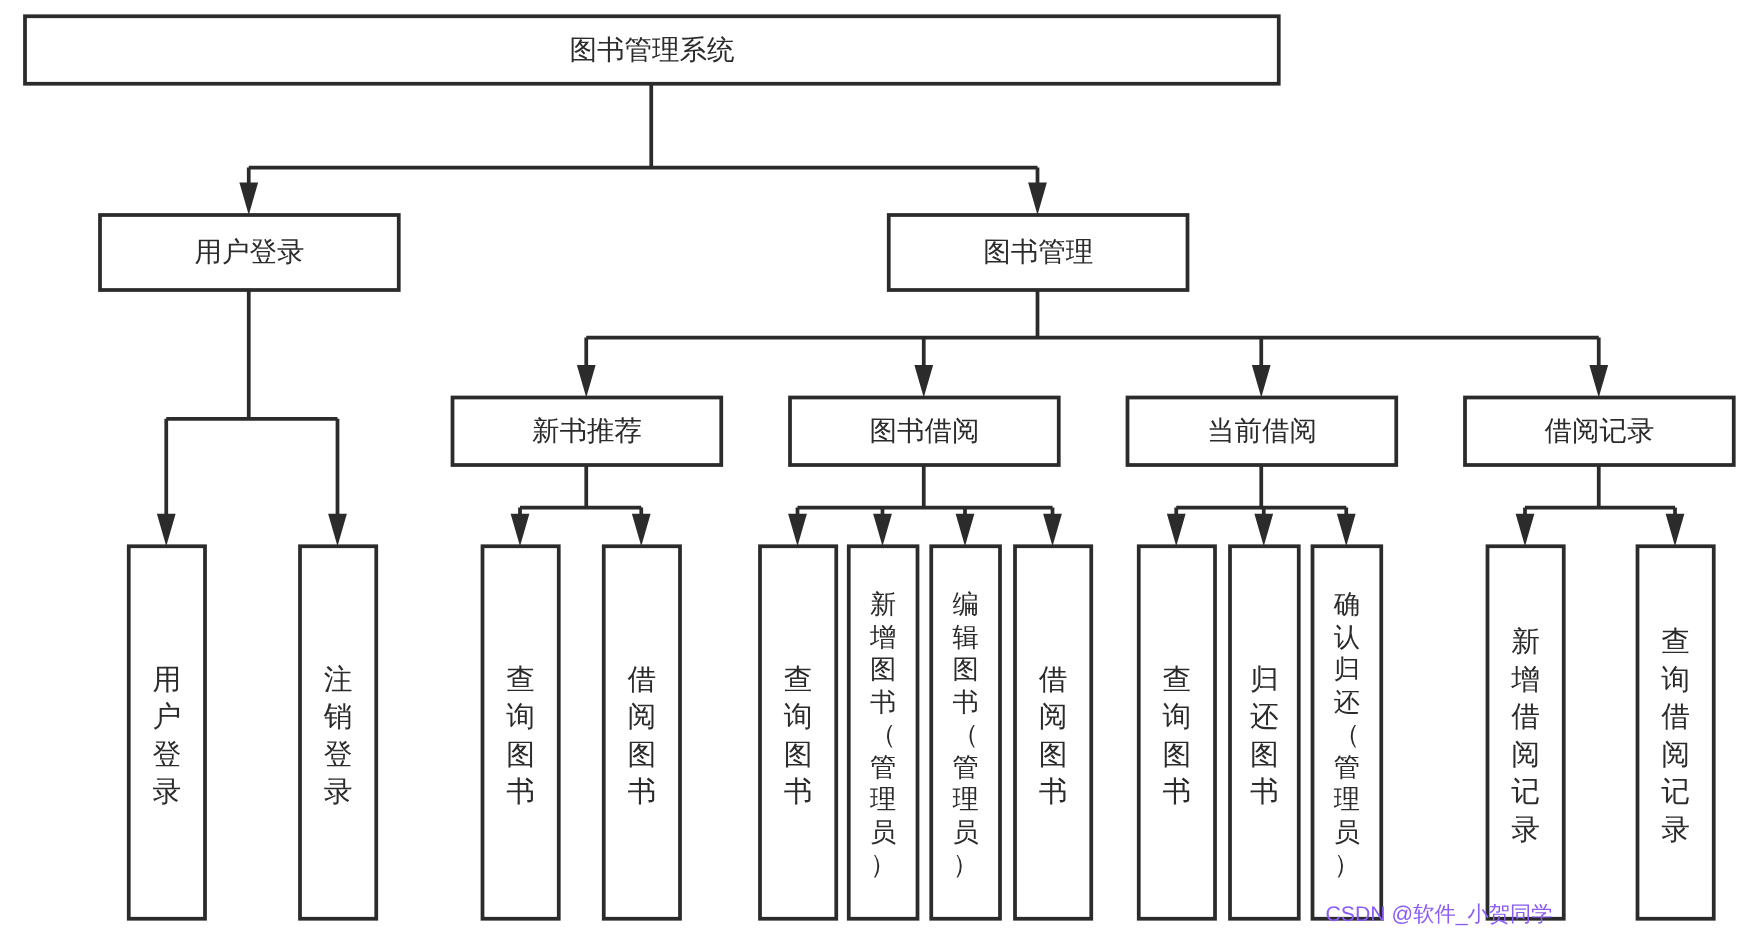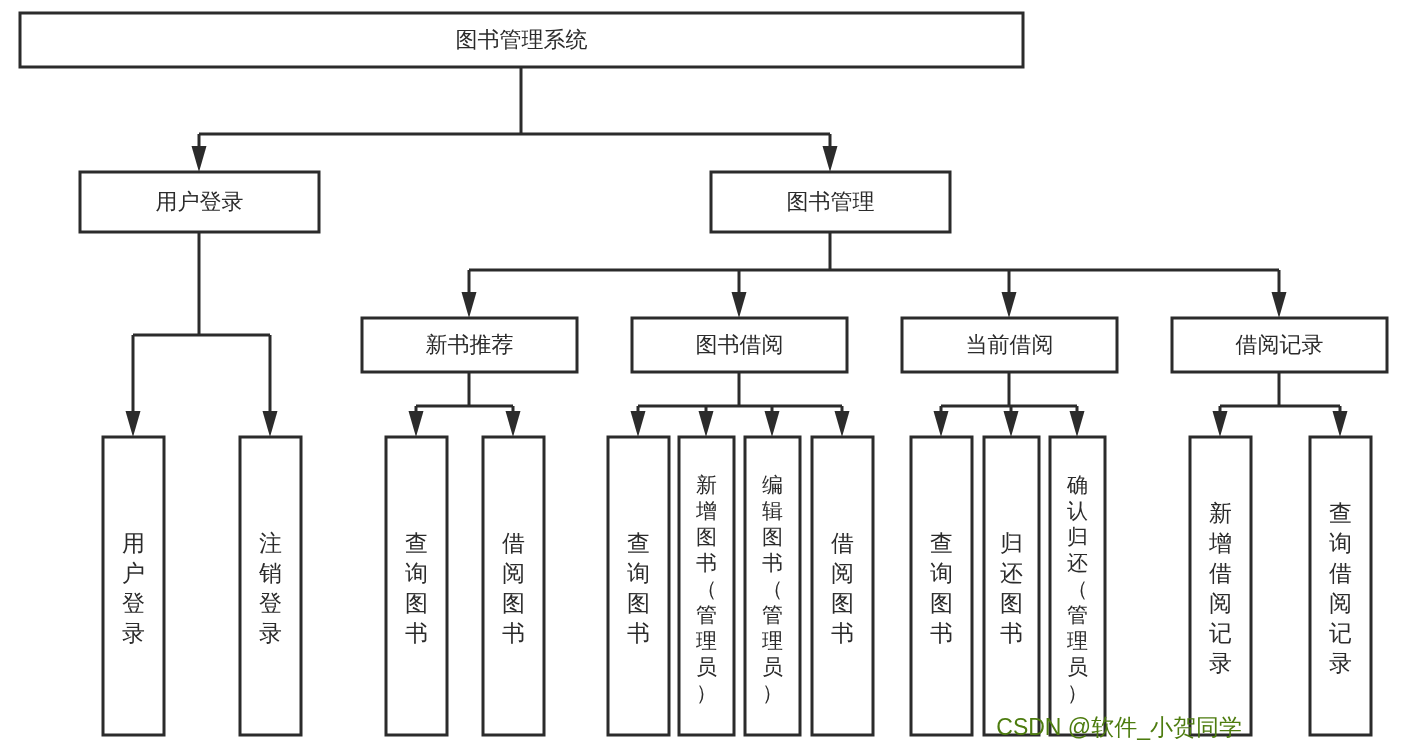--- a/index.html
+++ b/index.html
@@ -48,22 +48,22 @@
   }
   .arrow-head {
     fill: #2b2b2b;
     stroke: none;
   }
   .watermark-text {
     position: absolute;
     right: 8px;
     bottom: 4px;
     font-family: "Liberation Sans", "DejaVu Sans", sans-serif;
-    font-size: 23px;
-    color: #4d7c0f;
+    font-size: 17px;
+    color: #8b5cf6;
     white-space: nowrap;
     user-select: none;
   }
 </style>
 </head>
 <body>
 
 <div id="diagram-root">
   <svg class="diagram-canvas" viewBox="0 0 1405 747">
     <g id="connector-layer">

